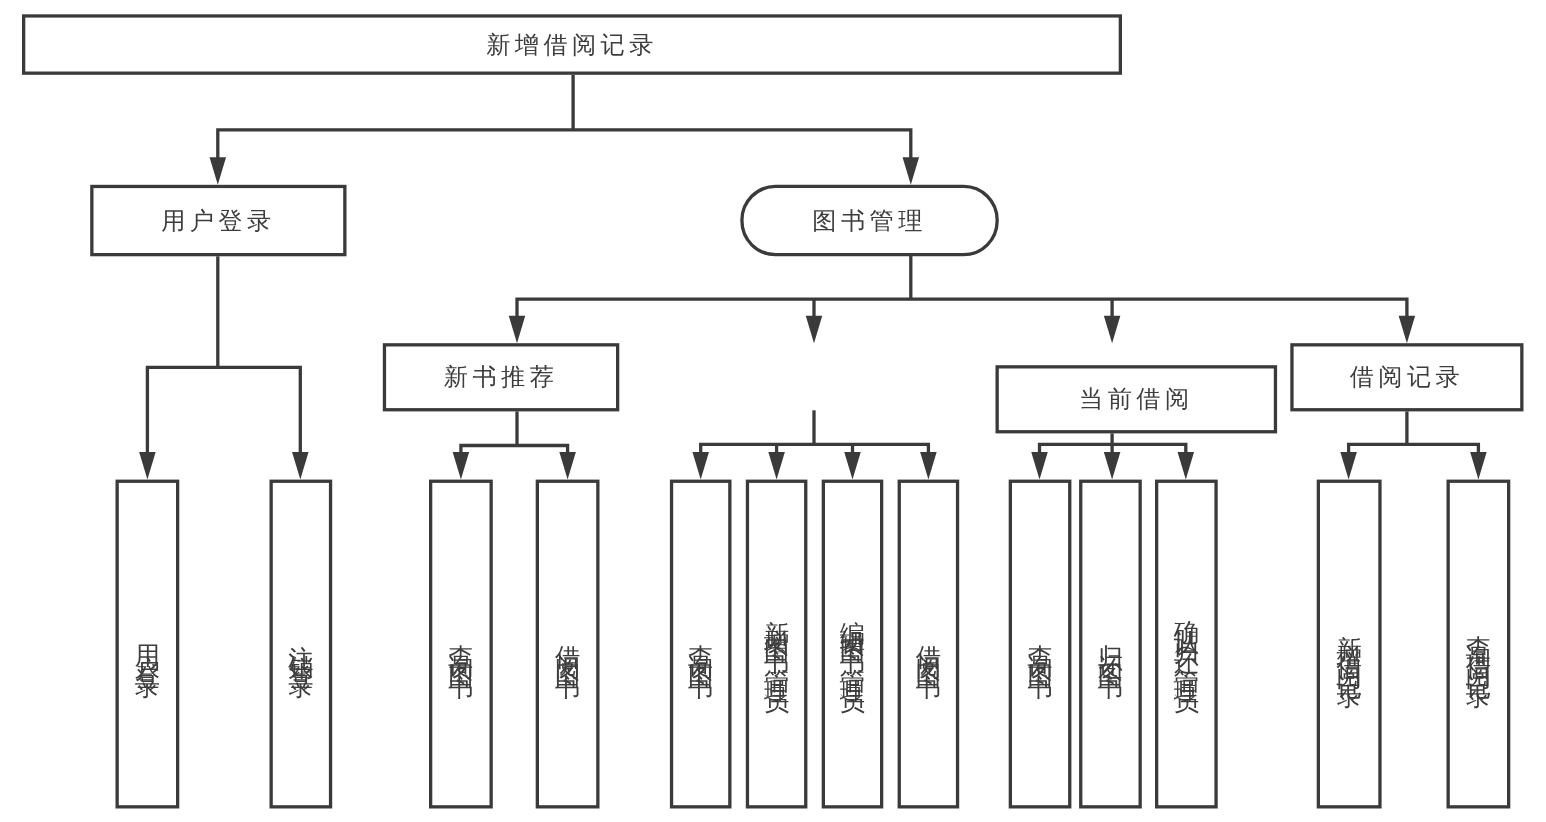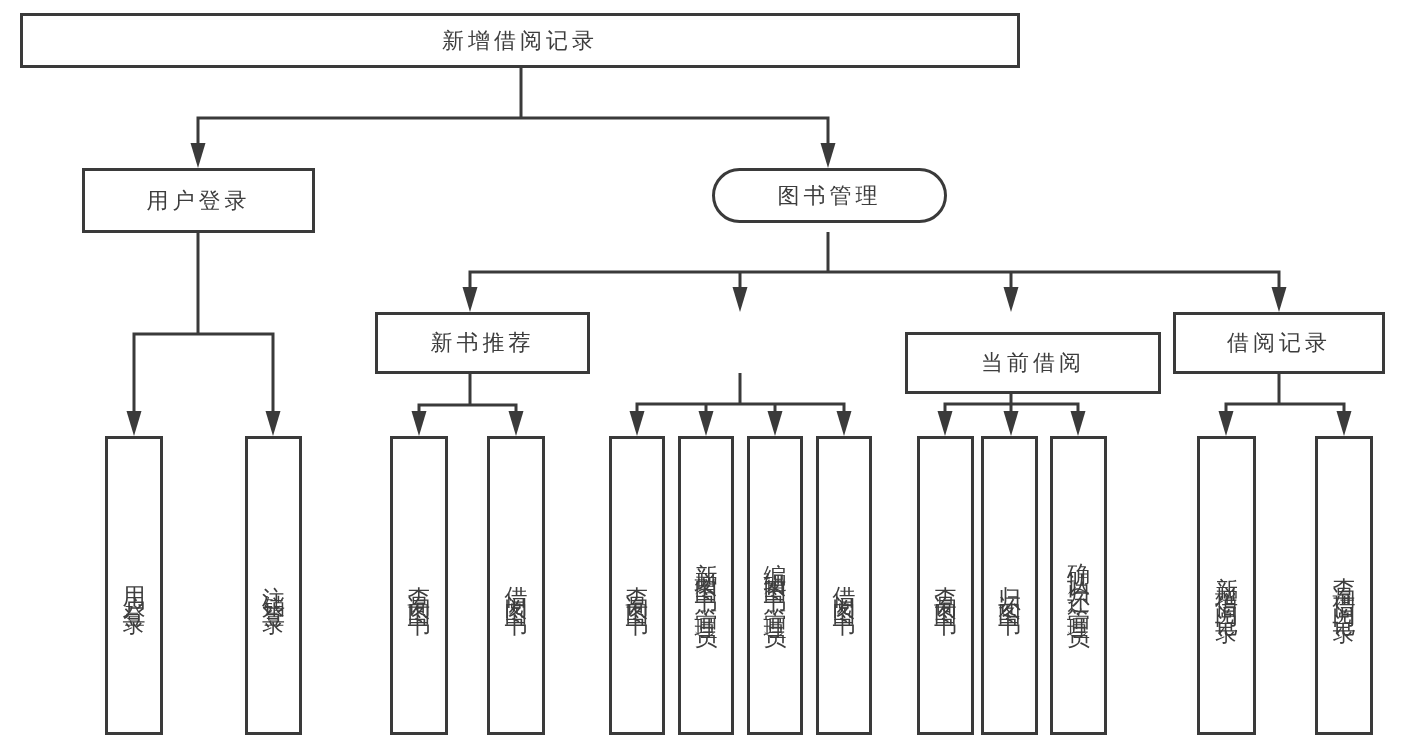--- a/index.html
+++ b/index.html
@@ -111,23 +111,23 @@
       <path d="M1003.5 411 L1018.5 411 L1011 436 Z"></path>
       <path d="M1070.5 411 L1085.5 411 L1078 436 Z"></path>
       <path d="M1218.5 411 L1233.5 411 L1226 436 Z"></path>
       <path d="M1336.5 411 L1351.5 411 L1344 436 Z"></path>
     </g>
   </svg>
 
   <div class="box hbox" style="left:20px; top:13px; width:1000px; height:55px;">新增借阅记录</div>
 
   <div class="box hbox" style="left:82px; top:168px; width:233px; height:65px;">用户登录</div>
-  <div class="box hbox" style="left:712px; top:168px; width:235px; height:55px;border-radius:32px;">图书管理</div>
+  <div class="box hbox" style="left:673px; top:168px; width:235px; height:65px;border-radius:32px;">图书管理</div>
 
-  <div class="box hbox" style="left:375px; top:312px; width:215px; height:62px;">新书推荐</div>
+  <div class="box hbox" style="left:348px; top:312px; width:215px; height:62px;">新书推荐</div>
   <div class="box hbox" style="left:905px; top:312px; width:256px; height:62px;margin-top:20px;">当前借阅</div>
   <div class="box hbox" style="left:1173px; top:312px; width:212px; height:62px;">借阅记录</div>
 
   <div class="box vbox" style="left:105px; width:58px;">用户登录</div>
   <div class="box vbox" style="left:245px; width:57px;">注销登录</div>
 
   <div class="box vbox" style="left:390px; width:58px;">查询图书</div>
   <div class="box vbox" style="left:487px; width:58px;">借阅图书</div>
 
   <div class="box vbox" style="left:609px; width:56px;">查询图书</div>

